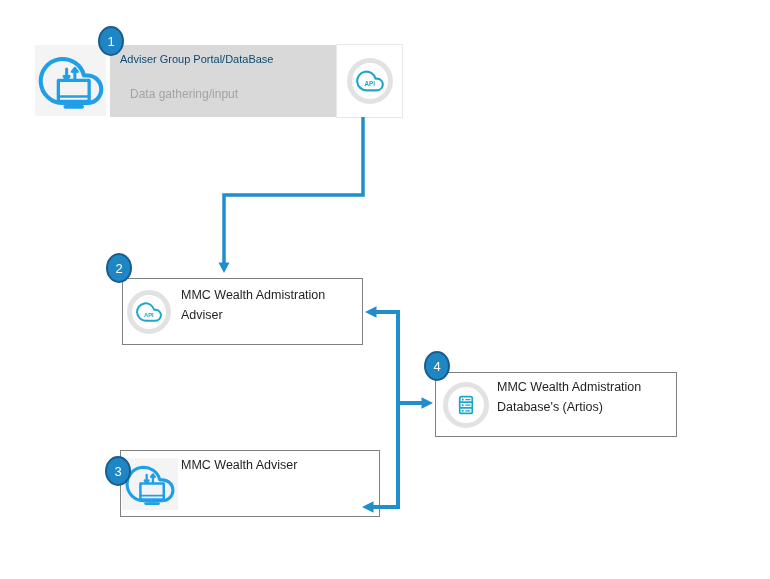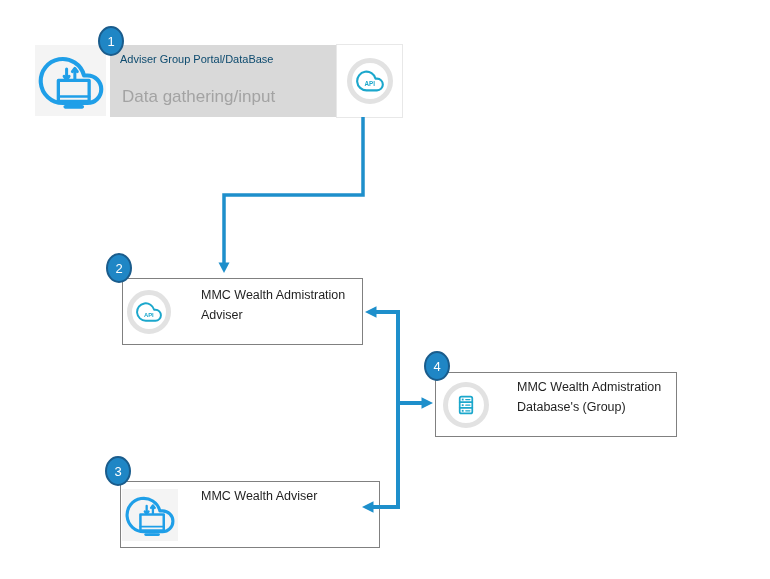--- a/index.html
+++ b/index.html
@@ -6,29 +6,29 @@
   .canvas{
     position:relative;width:770px;height:579px;background:#ffffff;overflow:hidden;
     font-family:"Liberation Sans", sans-serif;
   }
 
   
   .node-box{
     position:absolute;background:#ffffff;border:1px solid #808080;box-sizing:border-box;
   }
   .node-text{
-    position:absolute;font-size:12.5px;line-height:20px;color:#1f1f1f;white-space:nowrap;margin-left:20px;
+    position:absolute;font-size:12.5px;line-height:20px;color:#1f1f1f;white-space:nowrap;
   }
 
   
   .gray-box{
     position:absolute;left:110px;top:45px;width:226px;height:72px;background:#d9d9d9;
   }
   .gray-title{position:absolute;left:10px;top:8px;font-size:11px;color:#0c4a6e;white-space:nowrap;}
-  .gray-sub{position:absolute;left:12px;top:42px;font-size:17px;color:#a3a3a3;white-space:nowrap;}
+  .gray-sub{position:absolute;left:20px;top:42px;font-size:12px;color:#a3a3a3;white-space:nowrap;}
 
   .api-panel{
     position:absolute;left:336px;top:44px;width:67px;height:74px;background:#ffffff;
     border:1px solid #e8e8e8;box-sizing:border-box;
   }
 
   
   .badge{
     position:absolute;width:26px;height:30px;border-radius:50%;
     background:#1f86c5;border:2px solid #1a5c8c;box-sizing:border-box;
@@ -118,25 +118,25 @@
         <rect x="8.1" y="6.1" width="1.7" height="1.7" fill="#1ba7cc" stroke="none"></rect>
         <rect x="8.1" y="11.3" width="1.7" height="1.7" fill="#1ba7cc" stroke="none"></rect>
         <rect x="8.1" y="16.5" width="1.7" height="1.7" fill="#1ba7cc" stroke="none"></rect>
         <line x1="11.8" y1="6.95" x2="15.6" y2="6.95" stroke-width="1.2"></line>
         <line x1="11.8" y1="12.15" x2="15.6" y2="12.15" stroke-width="1.2"></line>
         <line x1="11.8" y1="17.35" x2="15.6" y2="17.35" stroke-width="1.2"></line>
       </svg>
     </div>
     <div class="node-text" style="left:61px;top:4px;">
       <div>MMC Wealth Admistration</div>
-      <div>Database's (Group)</div>
+      <div>Database's (Artios)</div>
     </div>
   </div>
 
-  <div class="node-box" style="left:120px;top:481px;width:260px;height:67px;">
+  <div class="node-box" style="left:120px;top:450px;width:260px;height:67px;">
     <div class="icon-bg" style="left:1px;top:7px;width:56px;height:52px;">
       <svg width="50" height="50" viewBox="0 0 24 24" fill="none" stroke="#1f9fe8" stroke-width="1.5" stroke-linecap="round" stroke-linejoin="round">
         <path d="M18 10h-1.26A8 8 0 1 0 9 20h9a5 5 0 0 0 0-10z"></path>
         <g stroke-width="1.1">
           <line x1="10.4" y1="7.6" x2="10.4" y2="11.3"></line>
           <path d="M9.5 10.3 L10.4 11.5 L11.3 10.3" fill="none"></path>
           <line x1="13.4" y1="11.3" x2="13.4" y2="7.6"></line>
           <path d="M12.5 8.6 L13.4 7.4 L14.3 8.6" fill="none"></path>
         </g>
         <rect x="7.4" y="11.8" width="11.2" height="7.6" fill="#f4f4f4" stroke-width="1.2"></rect>

